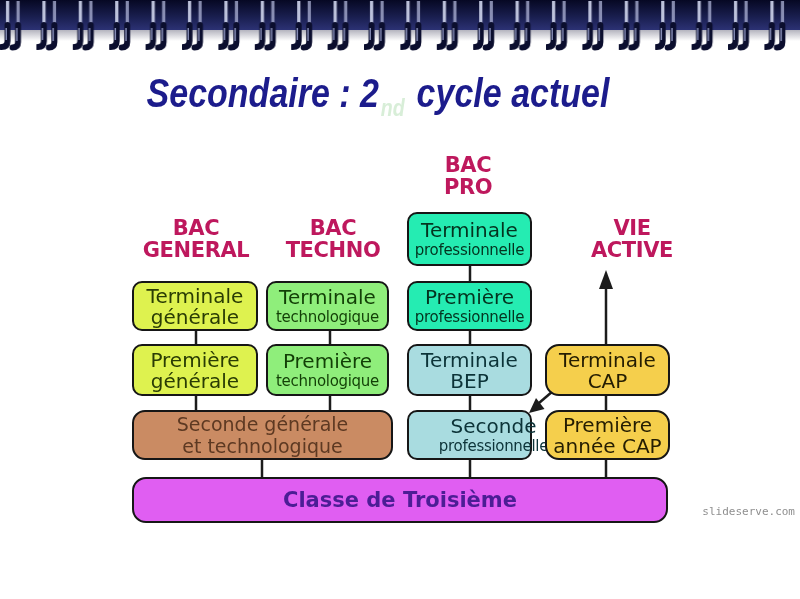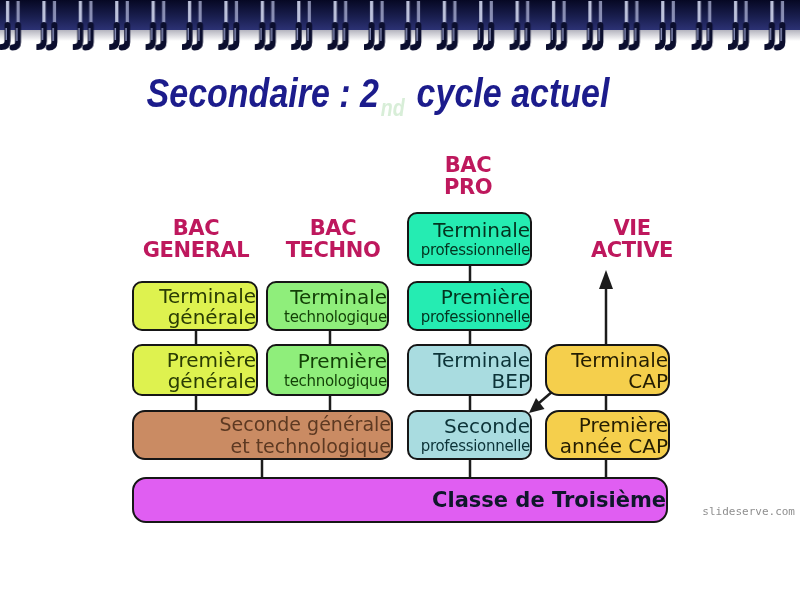--- a/index.html
+++ b/index.html
@@ -20,21 +20,21 @@
   .hdr{position:absolute;transform:translateX(-50%);text-align:center;
        font-weight:bold;font-size:21px;line-height:22px;letter-spacing:-0.4px;
        color:#be185d;white-space:nowrap;}
   .h-bg{left:196px;top:217px}
   .h-bt{left:333px;top:217px}
   .h-bp{left:468px;top:154px}
   .h-va{left:632px;top:217px}
 
   
   .box{position:absolute;box-sizing:border-box;border:2.5px solid #161616;border-radius:10px;
-       display:flex;flex-direction:column;justify-content:center;align-items:flex-end;
+       display:flex;flex-direction:column;justify-content:center;align-items:center;
        text-align:center;white-space:nowrap;}
   .box .l1{font-size:20px;line-height:22px;}
   .box .l2{font-size:20px;line-height:21px;}
   .box.sm2 .l2{font-size:15px;line-height:18px;letter-spacing:-0.3px;}
   .box.med .l1,.box.med .l2{font-size:19px;line-height:22px;}
   .rad-lg{border-radius:14px;}
 
   .c1{left:132px;width:126px}
   .c2{left:266px;width:123px}
   .c3{left:407px;width:125px}
@@ -46,21 +46,21 @@
   .w2{left:132px;width:261px}
   .w5{left:132px;width:536px;top:477px;height:46px}
   .w5 .l1{font-size:21px;font-weight:bold;}
 
   .tc-char{color:#2a3c04}
   .tc-green{color:#123f06}
   .tc-turq{color:#04331f}
   .tc-cyan{color:#0c3338}
   .tc-yel{color:#241d02}
   .tc-brown{color:#5d3922}
-  .tc-mag{color:#0f172a}
+  .tc-mag{color:#4c1d95}
 
   
   .connectors{position:absolute;top:0;left:0;pointer-events:none;}
 
   
   .watermark{position:absolute;right:5px;bottom:7px;font-family:"DejaVu Sans Mono",monospace;
              font-size:11px;color:#8f8f8f;}
 </style>
 </head>
 <body>

